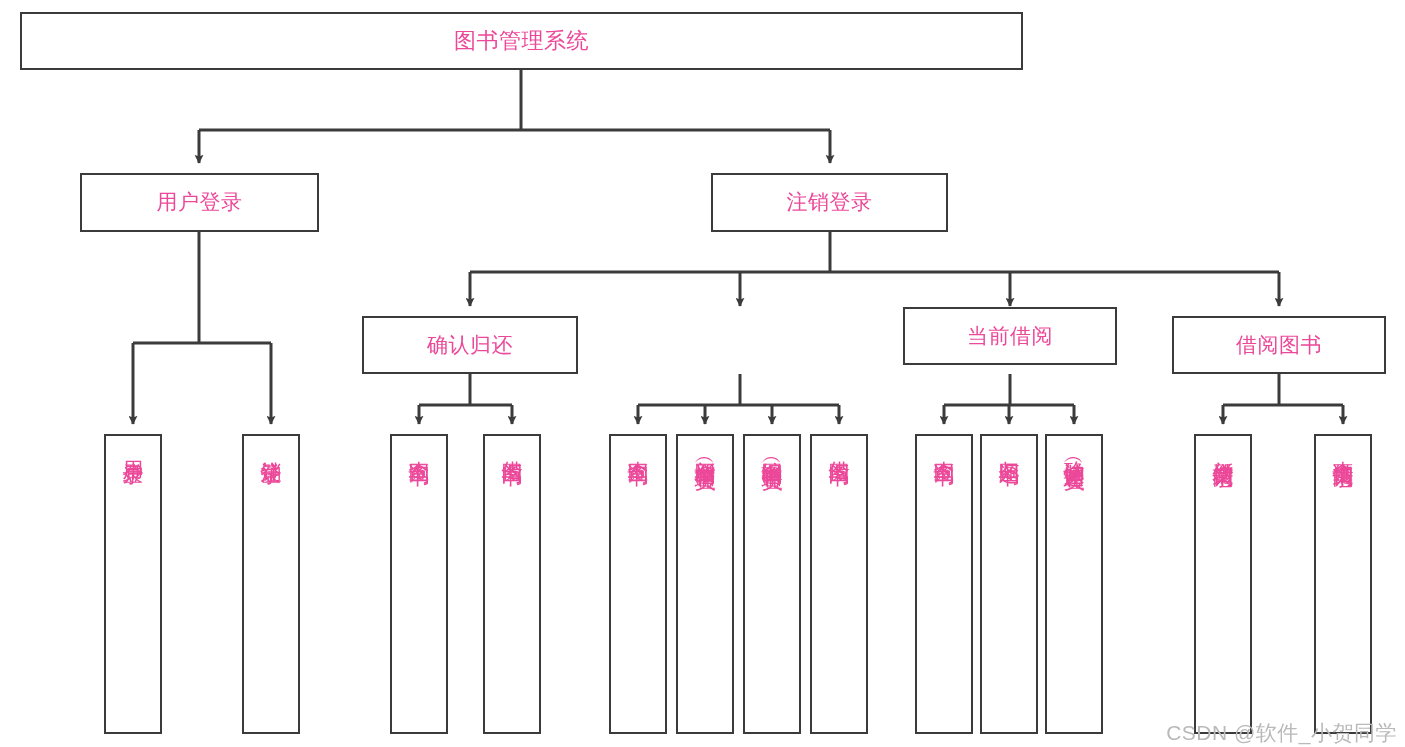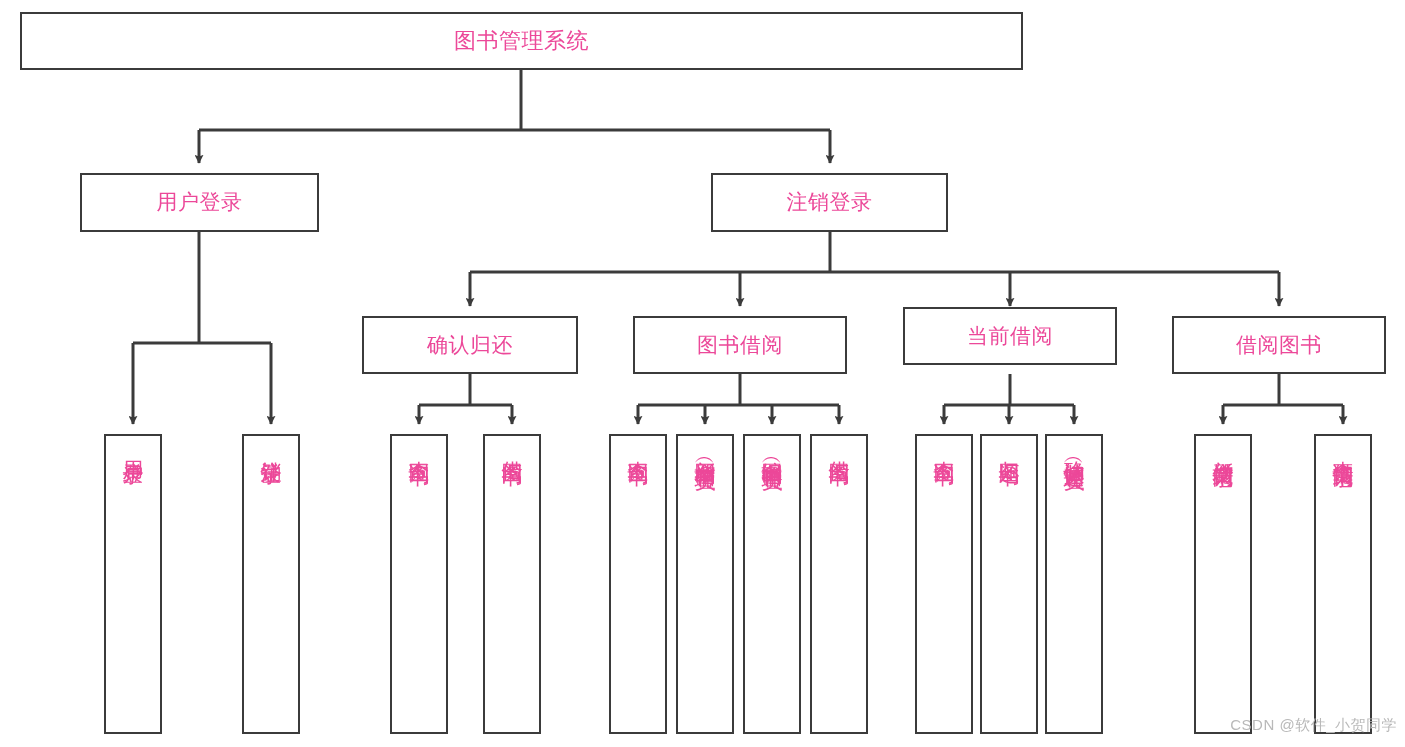--- a/index.html
+++ b/index.html
@@ -60,22 +60,22 @@
     writing-mode: vertical-rl;
     text-orientation: upright;
     font-size: 21px;
     line-height: 1.05;
     letter-spacing: 1.5px;
     white-space: nowrap;
   }
   #watermark {
     position: absolute;
     right: 8px;
-    bottom: 12px;
-    font-size: 15px;
+    bottom: 0;
+    font-size: 21px;
     color: #b9b9b9;
     white-space: nowrap;
     letter-spacing: 0.5px;
   }
 </style>
 </head>
 <body>
 
 <div id="diagram-root">
 
@@ -136,23 +136,20 @@
   <div class="node horiz" style="left:80px;top:173px;width:239px;height:59px;">
     <span class="node-label">用户登录</span>
   </div>
   <div class="node horiz" style="left:711px;top:173px;width:237px;height:59px;">
     <span class="node-label">注销登录</span>
   </div>
 
   <div class="node horiz" style="left:362px;top:316px;width:216px;height:58px;">
     <span class="node-label">确认归还</span>
   </div>
-  <div class="node horiz" style="left:633px;top:316px;width:214px;height:58px;">
-    <span class="node-label">图书借阅</span>
-  </div>
   <div class="node horiz" style="left:903px;top:307px;width:214px;height:58px;">
     <span class="node-label">当前借阅</span>
   </div>
   <div class="node horiz" style="left:1172px;top:316px;width:214px;height:58px;">
     <span class="node-label">借阅图书</span>
   </div>
 
   <div class="node vert" style="left:104px;top:434px;width:58px;height:300px;">
     <span class="node-label">用户登录</span>
   </div>

